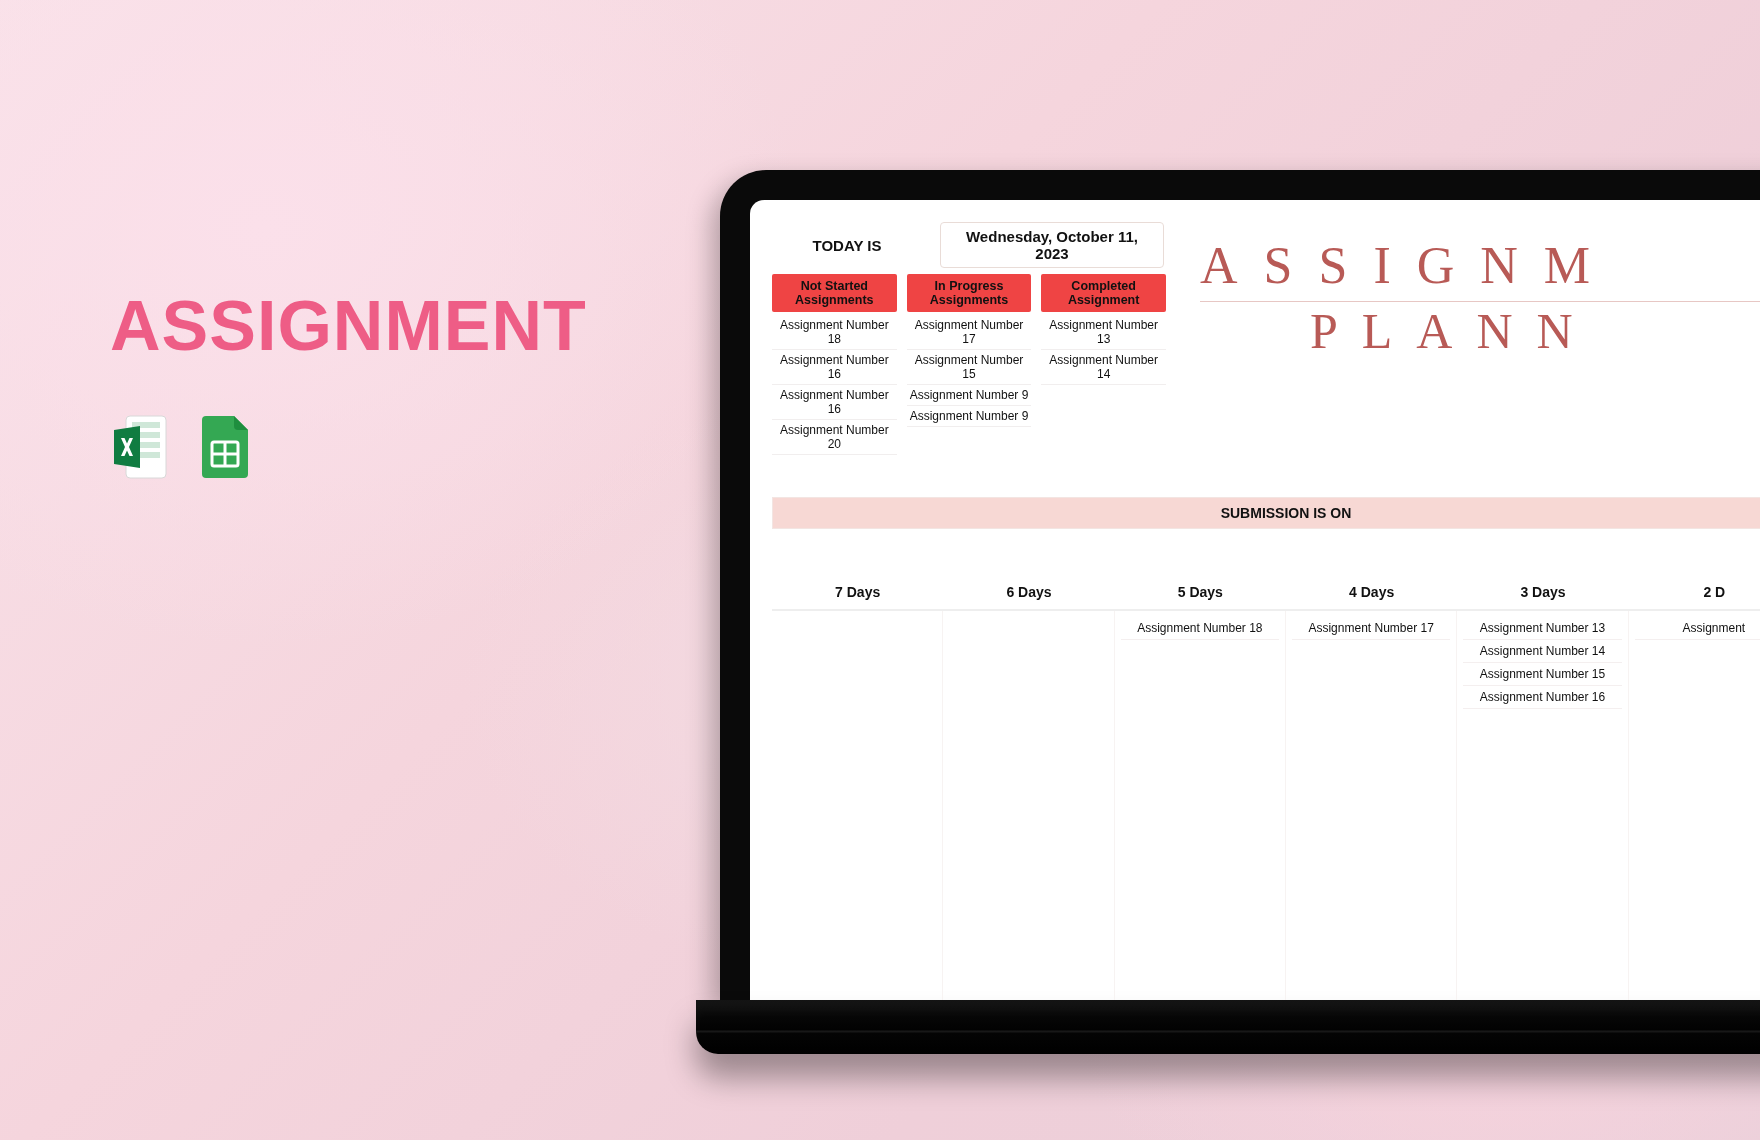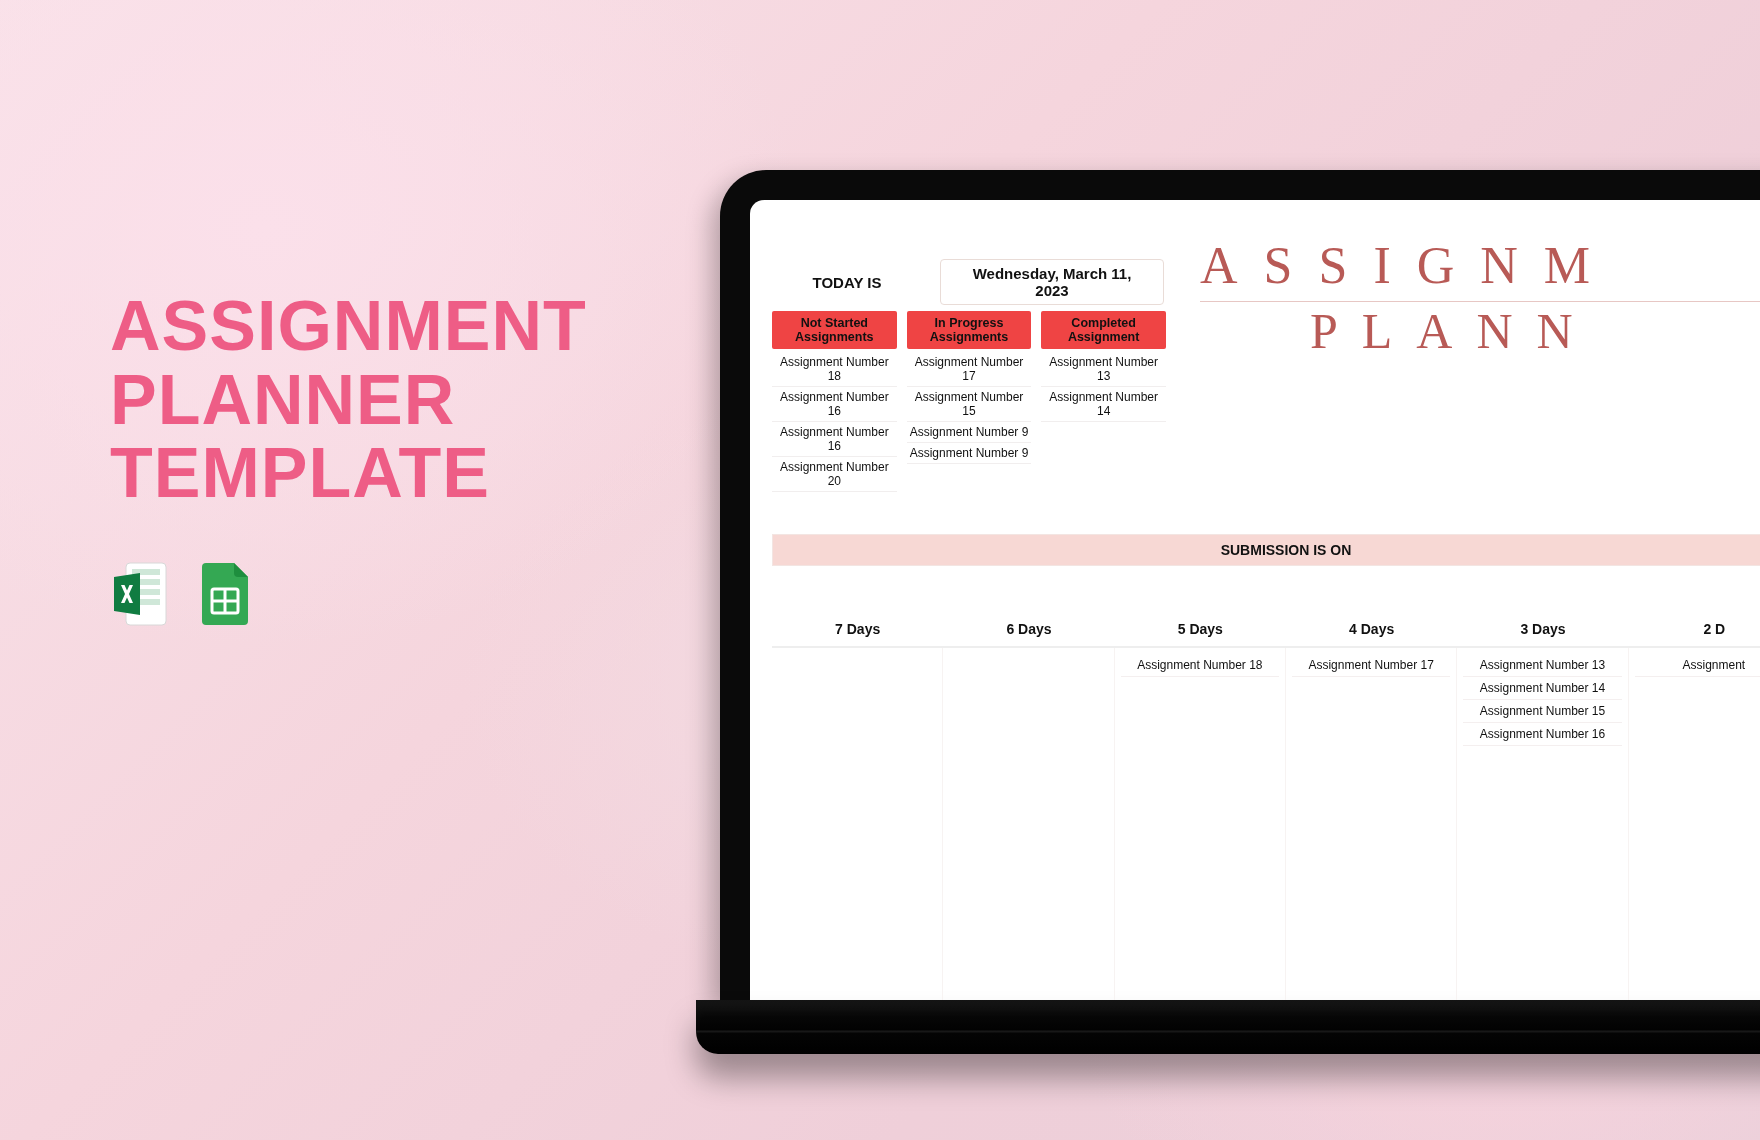--- a/index.html
+++ b/index.html
@@ -86,21 +86,21 @@
     margin: 0 -36px 0 -24px;
     border-radius: 0 0 0 22px;
     box-shadow: 0 24px 30px rgba(0,0,0,0.35), inset 0 12px 10px rgba(255,255,255,0.04);
   }
 
   
   .top-row {
     display:flex;
     align-items:flex-start;
   }
-  .today-block { width: 540px; margin-top: 37px; }
+  .today-block { width: 540px; }
   .today-head {
     display:flex; align-items:center; gap:18px; margin-bottom:6px;
   }
   .today-head .lbl { font-weight:700; font-size:15px; width:150px; text-align:center;}
   .date-pill {
     flex:1;
     border:1px solid #e9dcd7;
     border-radius:4px;
     background:#fff;
     padding:5px 14px;
@@ -173,21 +173,20 @@
     font-size:12px; text-align:center; padding:4px 0;
     border-bottom:1px solid #f4efef;
   }
 </style>
 </head>
 <body>
 
 <div class="promo">
   <h1>
     <span>ASSIGNMENT</span><br>
-    <span>PLANNER TEMPLATE</span>
   </h1>
   <div class="icons">
     <svg class="file-icon" viewBox="0 0 60 70">
       <rect x="16" y="4" width="40" height="62" rx="4" fill="#ffffff" stroke="#d8d8d8"></rect>
       <rect x="22" y="10" width="28" height="6" fill="#cfe7d8"></rect>
       <rect x="22" y="20" width="28" height="6" fill="#cfe7d8"></rect>
       <rect x="22" y="30" width="28" height="6" fill="#cfe7d8"></rect>
       <rect x="22" y="40" width="28" height="6" fill="#cfe7d8"></rect>
       <path d="M4 18 L30 14 L30 56 L4 52 Z" fill="#107c41"></path>
       <path d="M11 26 L15 35 L11 44 H14.5 L17 38.5 L19.5 44 H23 L19 35 L23 26 H19.5 L17 31.5 L14.5 26 Z" fill="#fff"></path>
@@ -203,21 +202,21 @@
 </div>
 
 <div class="laptop">
   <div class="bezel">
     <div class="screen">
 
       <div class="top-row">
         <div class="today-block">
           <div class="today-head">
             <div class="lbl">TODAY IS</div>
-            <div class="date-pill">Wednesday, March 11, 2023</div>
+            <div class="date-pill">Wednesday, October 11, 2023</div>
           </div>
           <div class="status-cols">
             <div class="status-col">
               <div class="hdr">Not Started Assignments</div>
               <ul>
                   <li>Assignment Number 18</li>
                   <li>Assignment Number 16</li>
                   <li>Assignment Number 16</li>
                   <li>Assignment Number 20</li>
                 </ul>

